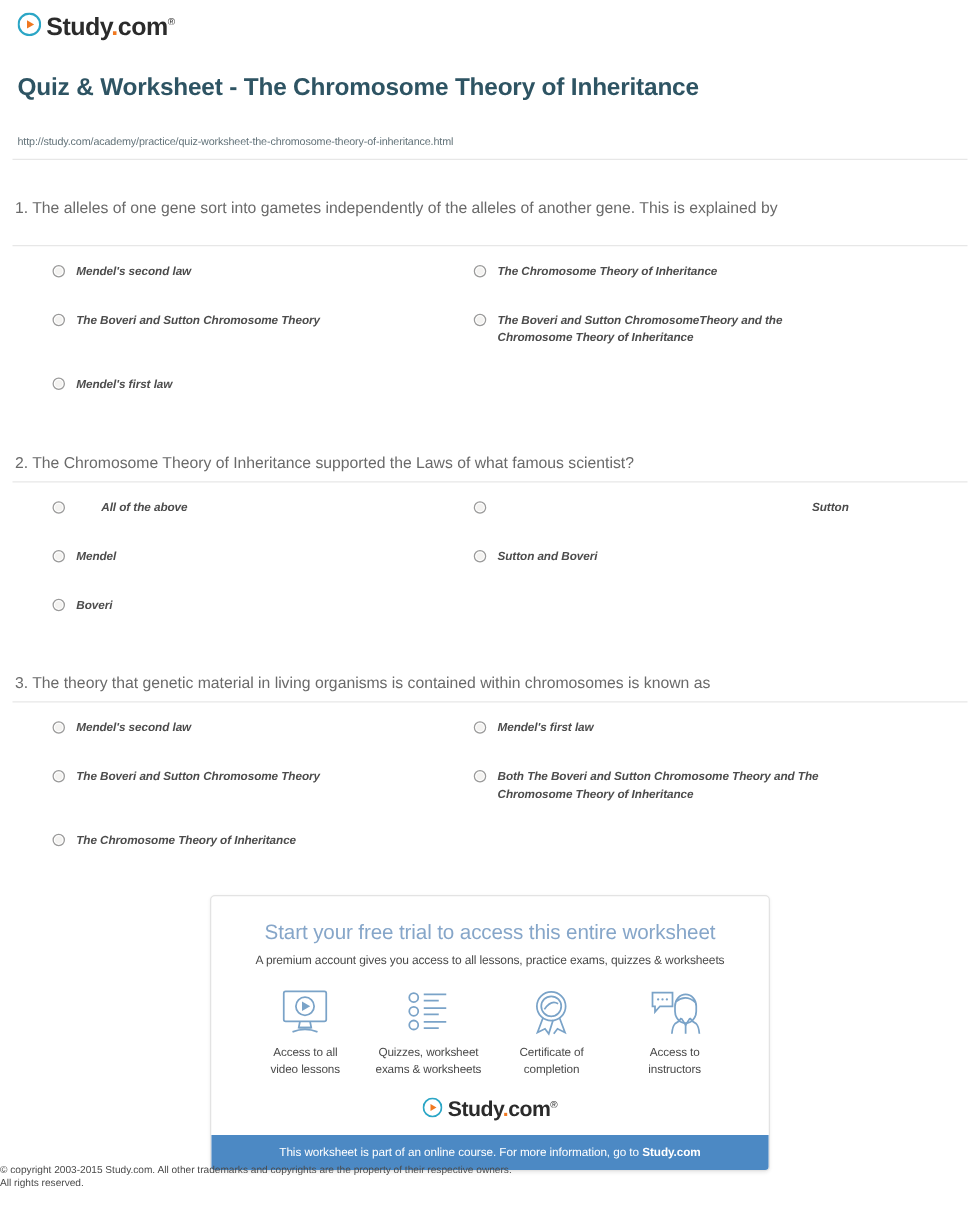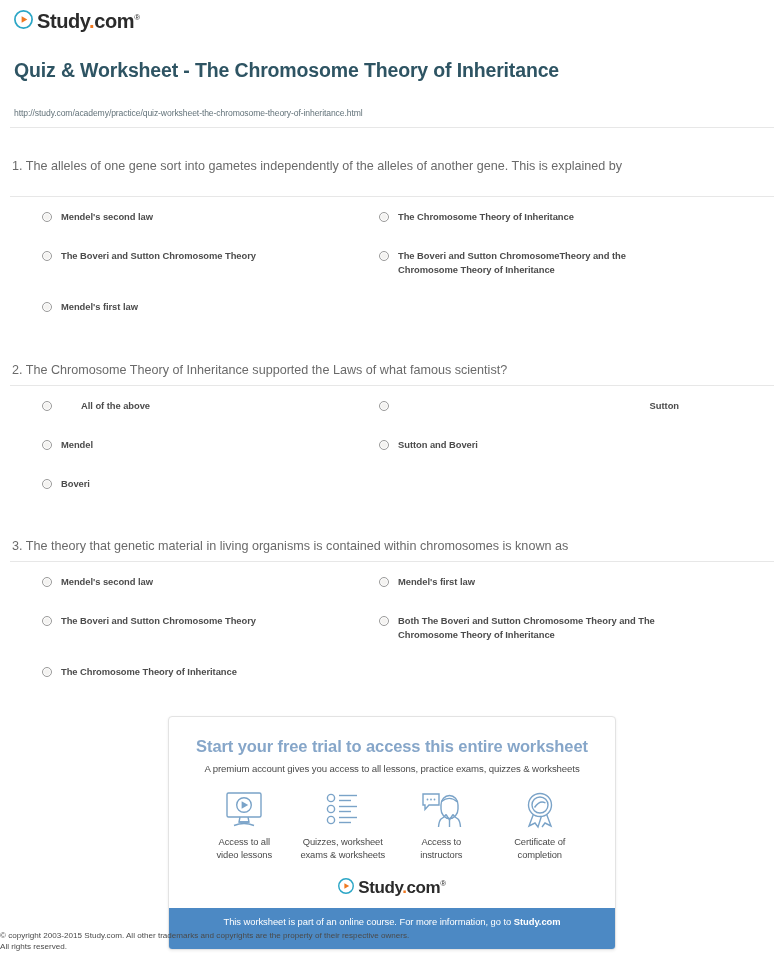--- a/index.html
+++ b/index.html
@@ -43,33 +43,33 @@
   .opts{position:absolute;left:0;right:0;}
   .opt{position:absolute;display:flex;align-items:flex-start;}
   .radio{
     width:8px;height:8px;border-radius:50%;
     border:1px solid #9a9a9a;background:#f4f3f1;
     margin-top:2px;margin-right:9px;flex:0 0 auto;
     box-shadow:inset 0 0 0 1px #ffffff;
   }
   .olabel{
     font-size:9.4px;line-height:13.5px;color:#4c4c4c;
-    font-weight:bold;letter-spacing:-0.05px;
+    font-weight:bold;letter-spacing:-0.05px;font-style:italic;
   }
 
   
   .promo{
     position:absolute;left:168px;top:716px;width:448px;
     background:#ffffff;border:1px solid #e3e3e3;border-radius:4px;
     box-shadow:0 1px 3px rgba(0,0,0,0.07);
     box-sizing:border-box;overflow:hidden;
   }
   .promo-title{
     text-align:center;font-size:16.5px;color:#86a6c9;
-    padding-top:20px;font-weight:bold;letter-spacing:-0.1px;
+    padding-top:20px;font-weight:normal;letter-spacing:-0.1px;
   }
   .promo-sub{
     text-align:center;font-size:9.6px;color:#4a4a4a;
     padding-top:7px;letter-spacing:-0.1px;
   }
   .features{
     display:flex;justify-content:space-between;
     padding:17px 26px 0 26px;
   }
   .feature{width:100px;text-align:center;}
@@ -79,21 +79,21 @@
     margin-top:7px;letter-spacing:-0.1px;
   }
   .promo-logo{
     display:flex;align-items:center;justify-content:center;
     margin-top:14px;margin-bottom:12px;
   }
   .promo-logo .brand-text{font-size:17px;line-height:17px;}
   .promo-logo .brand-mark{width:16px;height:16px;}
   .promo-bar{
     background:#4c89c4;color:#ffffff;text-align:center;
-    font-size:9.4px;padding:8px 0 22px 0;letter-spacing:-0.05px;
+    font-size:9.4px;padding:8px 0 9px 0;letter-spacing:-0.05px;
   }
   .promo-bar b{font-weight:bold;}
 
   .copyright{
     position:absolute;left:0;right:0;top:931px;
     text-align:left;font-size:8.1px;line-height:10.5px;color:#4a4a4a;
   }
 </style>
 </head>
 <body>
@@ -238,20 +238,36 @@
             <line x1="17" y1="9.5" x2="29" y2="9.5"></line>
             <line x1="17" y1="15.5" x2="35" y2="15.5"></line>
             <line x1="17" y1="20.5" x2="29" y2="20.5"></line>
             <line x1="17" y1="26.5" x2="35" y2="26.5"></line>
             <line x1="17" y1="31.5" x2="29" y2="31.5"></line>
           </svg>
         </span>
         <div class="fcap">
           <span>Quizzes, worksheet</span><br>
           <span>exams &amp; worksheets</span>
+        </div>
+      </div>
+
+      <div class="feature">
+        <span>
+          <svg width="42" height="38" viewBox="0 0 42 38" fill="none" stroke="#7aa3c8" stroke-width="1.4">
+            <circle cx="21" cy="14" r="11.5"></circle>
+            <circle cx="21" cy="14" r="8"></circle>
+            <path d="M15.5 16.5 Q21 8.5 26.5 12"></path>
+            <path d="M14.5 23 L10 35 L16 32 L19 36 L22.5 25"></path>
+            <path d="M27.5 23 L32 35 L26 32 L23 36"></path>
+          </svg>
+        </span>
+        <div class="fcap">
+          <span>Certificate of</span><br>
+          <span>completion</span>
         </div>
       </div>
 
       <div class="feature">
         <span>
           <svg width="42" height="38" viewBox="0 0 42 38" fill="none" stroke="#7aa3c8" stroke-width="1.4">
             <path d="M3 3 H19 V14 H9 L5 18.5 V14 H3 Z"></path>
             <circle cx="7.5" cy="8.5" r="0.9" fill="#7aa3c8" stroke="none"></circle>
             <circle cx="11" cy="8.5" r="0.9" fill="#7aa3c8" stroke="none"></circle>
             <circle cx="14.5" cy="8.5" r="0.9" fill="#7aa3c8" stroke="none"></circle>
@@ -262,36 +278,20 @@
             <path d="M26 23.5 L29.5 29 L33 23.5"></path>
             <line x1="29.5" y1="29" x2="29.5" y2="36"></line>
           </svg>
         </span>
         <div class="fcap">
           <span>Access to</span><br>
           <span>instructors</span>
         </div>
       </div>
 
-      <div class="feature">
-        <span>
-          <svg width="42" height="38" viewBox="0 0 42 38" fill="none" stroke="#7aa3c8" stroke-width="1.4">
-            <circle cx="21" cy="14" r="11.5"></circle>
-            <circle cx="21" cy="14" r="8"></circle>
-            <path d="M15.5 16.5 Q21 8.5 26.5 12"></path>
-            <path d="M14.5 23 L10 35 L16 32 L19 36 L22.5 25"></path>
-            <path d="M27.5 23 L32 35 L26 32 L23 36"></path>
-          </svg>
-        </span>
-        <div class="fcap">
-          <span>Certificate of</span><br>
-          <span>completion</span>
-        </div>
-      </div>
-
     </div>
 
     <div class="promo-logo">
       <span class="brand-mark">
         <svg width="16" height="16" viewBox="0 0 19 19">
           <circle cx="9.5" cy="9.5" r="8.6" fill="none" stroke="#2ba6c6" stroke-width="1.7"></circle>
           <circle cx="9.5" cy="9.5" r="5.6" fill="#ffffff"></circle>
           <polygon points="7.6,6.2 13.3,9.5 7.6,12.8" fill="#f07820"></polygon>
         </svg>
       </span>

